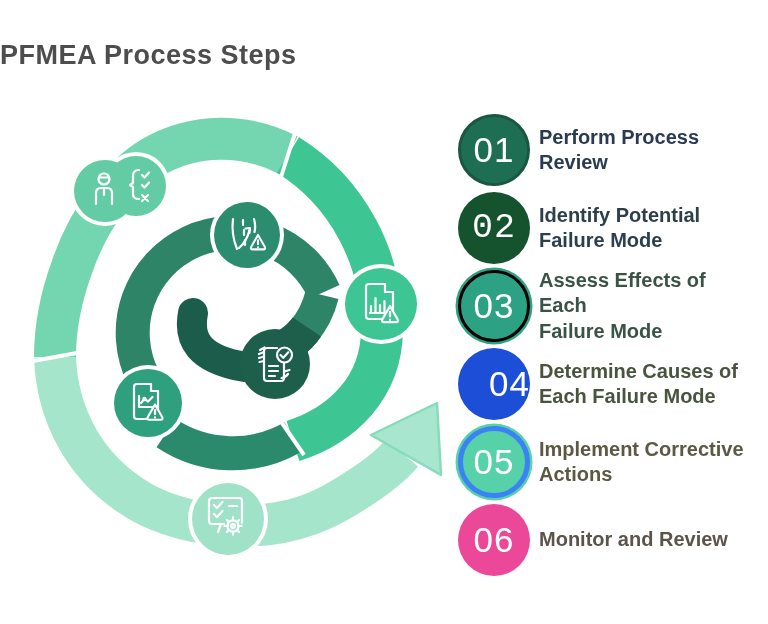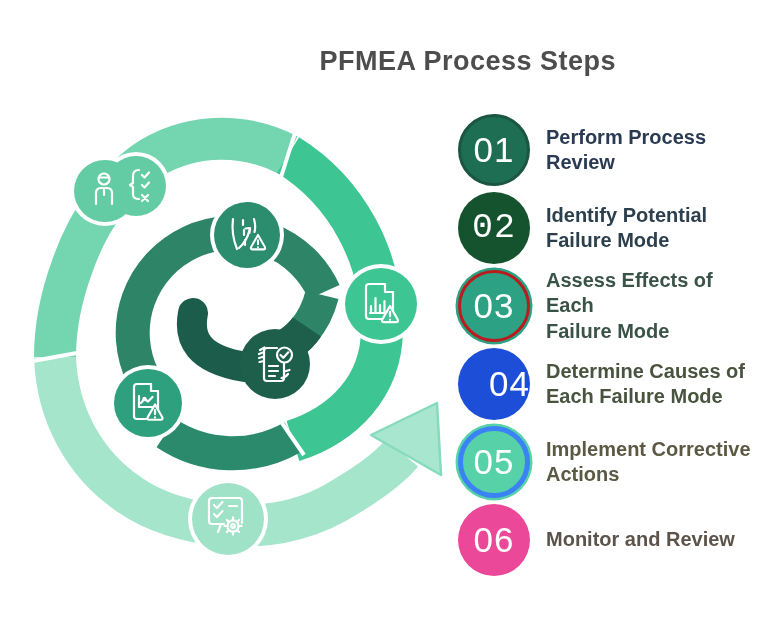--- a/index.html
+++ b/index.html
@@ -1,36 +1,36 @@
 <!DOCTYPE html>
 <html><head>
 <meta charset="utf-8">
 <style>
   html,body{margin:0;padding:0;background:#fff;}
   .canvas{
     position:relative;width:768px;height:624px;background:#ffffff;overflow:hidden;
     font-family:"Liberation Sans", sans-serif;
   }
   .page-title{
-    position:absolute;top:40px;left:0;width:616px;text-align:right;
-    font-size:27px;font-weight:700;color:#4D4D4D;letter-spacing:.5px;margin-top:6px;
+    position:absolute;top:40px;left:0;width:616px;text-align:left;
+    font-size:27px;font-weight:700;color:#4D4D4D;letter-spacing:.5px;
   }
   .spiral-wrap{position:absolute;left:5px;top:95px;width:460px;height:520px;}
   .steps-col{
     position:absolute;left:458px;top:114px;display:flex;flex-direction:column;gap:6px;
   }
-  .step-row{display:flex;align-items:center;gap:16px;height:72px;}
+  .step-row{display:flex;align-items:center;gap:9px;height:72px;}
   .num-circle{
     box-sizing:border-box;width:72px;height:72px;border-radius:50%;
     display:flex;align-items:center;justify-content:center;flex:0 0 72px;
     color:#fff;font-size:35px;font-weight:300;letter-spacing:1px;
   }
   .c1{background:#1E6E54;border:3px solid #1A5641;}
   .c2{background:#14532d;font-family:Liberation Mono, monospace;}
-  .c3{background:#2CA183;border:3px solid #b91c1c;box-shadow:0 0 0 2.5px #2CA183;}
+  .c3{background:#2CA183;border:3px solid #000000;box-shadow:0 0 0 2.5px #2CA183;}
   .c4{background:#1d4ed8;justify-content:flex-end;}
   .c5{background:#57D1A7;border:5px solid #3b82f6;box-shadow:0 0 0 2.5px #57D1A7;}
   .c6{background:#ec4899;}
   .step-label{
     width:214px;font-size:20px;font-weight:700;line-height:1.26;white-space:pre-line;
   }
   .t1{color:#2A3A52}.t2{color:#2C3F4C}.t3{color:#3A5347}
   .t4{color:#49543F}.t5{color:#5B5943}.t6{color:#5C544A}
 </style>
 </head>

